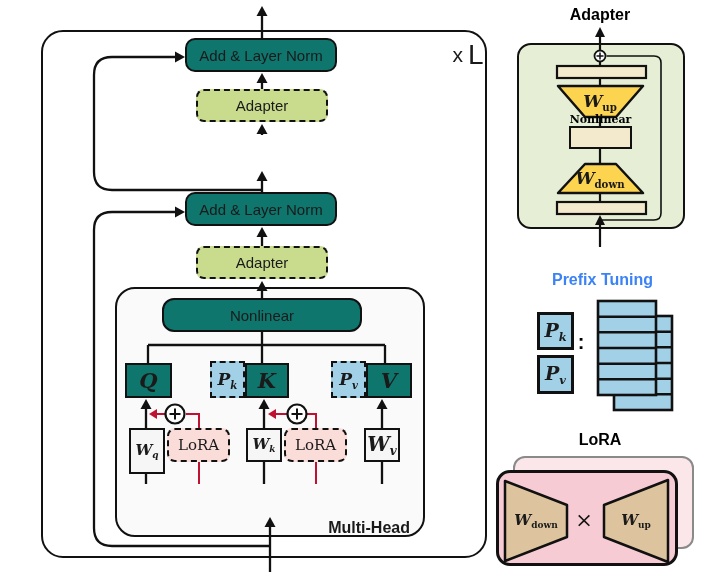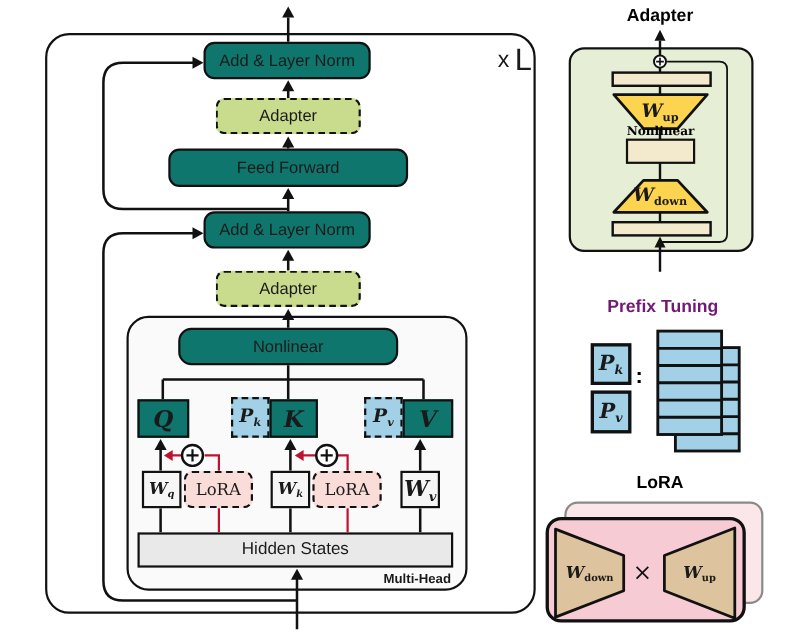--- a/index.html
+++ b/index.html
@@ -120,23 +120,20 @@
 
   <div class="abs z2 lbl sans15" style="left:446px;top:40px;width:44px;height:30px;gap:5px;">
     <span style="font-size:21px;">x</span>
     <span style="font-size:28px;">L</span>
   </div>
 
   <div class="abs z2 lbl greenbox sans15" style="left:196px;top:89px;width:132px;height:33px;">
       <span>Adapter</span>
     </div>
 
-  <div class="abs z2 lbl box rbox sans15" style="left:153px;top:135px;width:218px;height:35px;">
-      <span>Feed Forward</span>
-    </div>
 
   <div class="abs z2 lbl box rbox sans15" style="left:185px;top:192px;width:152px;height:34px;">
       <span>Add &amp; Layer Norm</span>
     </div>
 
   <div class="abs z2 lbl greenbox sans15" style="left:196px;top:246px;width:132px;height:33px;">
       <span>Adapter</span>
     </div>
 
   <div class="abs z2 lbl box sans15" style="left:162px;top:298px;width:200px;height:34px;border-radius:12px;">
@@ -154,58 +151,55 @@
       <span class="m" style="font-size:21px;">K</span>
     </div>
 
   <div class="abs z2 lbl bluebox" style="left:331px;top:361px;width:35px;height:37px;">
     <span class="m" style="font-size:17px;"><span>P</span><span class="sub">v</span></span>
   </div>
   <div class="abs z2 lbl box" style="left:366px;top:363px;width:46px;height:35px;">
       <span class="m" style="font-size:21px;">V</span>
     </div>
 
-  <div class="abs z2 lbl graybox" style="left:129px;top:428px;width:36px;height:34px;">
+  <div class="abs z2 lbl graybox" style="left:129px;top:428px;width:36px;height:46px;">
     <span class="m" style="font-size:15px;"><span>W</span><span class="sub">q</span></span>
   </div>
   <div class="abs z2 lbl pinkbox" style="left:167px;top:428px;width:63px;height:34px;">
       <span class="serif" style="font-size:15px;">LoRA</span>
     </div>
 
   <div class="abs z2 lbl graybox" style="left:246px;top:428px;width:36px;height:34px;">
     <span class="m" style="font-size:15px;"><span>W</span><span class="sub">k</span></span>
   </div>
   <div class="abs z2 lbl pinkbox" style="left:284px;top:428px;width:63px;height:34px;">
       <span class="serif" style="font-size:15px;">LoRA</span>
     </div>
 
   <div class="abs z2 lbl graybox" style="left:364px;top:428px;width:36px;height:34px;">
     <span class="m" style="font-size:20px;"><span>W</span><span class="sub">v</span></span>
   </div>
 
-  <div class="abs z2 lbl box" style="left:125px;top:484px;width:287px;height:32px;background:#e9e9e9;font-size:15.5px;">
-      <span>Hidden States</span>
-    </div>
-
-  <div class="abs z2 bold" style="left:296px;top:519px;width:114px;height:18px;text-align:right;font-size:12px;"><span>Multi-Head</span></div>
+
+  <div class="abs z2 bold" style="left:296px;top:519px;width:114px;height:18px;text-align:right;font-size:16px;"><span>Multi-Head</span></div>
 
   <div class="abs z2 lbl bold" style="left:550px;top:4px;width:100px;height:22px;font-size:16px;color:#000;">
       <span>Adapter</span>
     </div>
   <div class="abs z2 lbl" style="left:560px;top:89px;width:80px;height:26px;">
     <span class="m" style="font-size:17px;"><span>W</span><span class="sub rsub">up</span></span>
   </div>
   <div class="abs z2 lbl serif bold" style="left:570px;top:112px;width:61px;height:15px;font-size:11px;color:#000;justify-content:center;">
       <span>Nonlinear</span>
     </div>
   <div class="abs z2 lbl" style="left:560px;top:166px;width:80px;height:26px;">
     <span class="m" style="font-size:17px;"><span>W</span><span class="sub rsub">down</span></span>
   </div>
 
-  <div class="abs z2 lbl bold" style="left:535px;top:270px;width:135px;height:20px;font-size:16px;color:#701a75;">
+  <div class="abs z2 lbl bold" style="left:535px;top:270px;width:135px;height:20px;font-size:16px;color:#3b82f6;">
       <span>Prefix Tuning</span>
     </div>
   <div class="abs z2 lbl" style="left:537px;top:312px;width:37px;height:38px;background:#a2d1e7;border:3px solid #111;">
     <span class="m" style="font-size:19px;"><span>P</span><span class="sub">k</span></span>
   </div>
   <div class="abs z2 lbl" style="left:537px;top:355px;width:37px;height:39px;background:#a2d1e7;border:3px solid #111;">
     <span class="m" style="font-size:19px;"><span>P</span><span class="sub">v</span></span>
   </div>
   <div class="abs z2 lbl bold" style="left:574px;top:331px;width:14px;height:22px;font-size:20px;color:#000;">
       <span>:</span>

